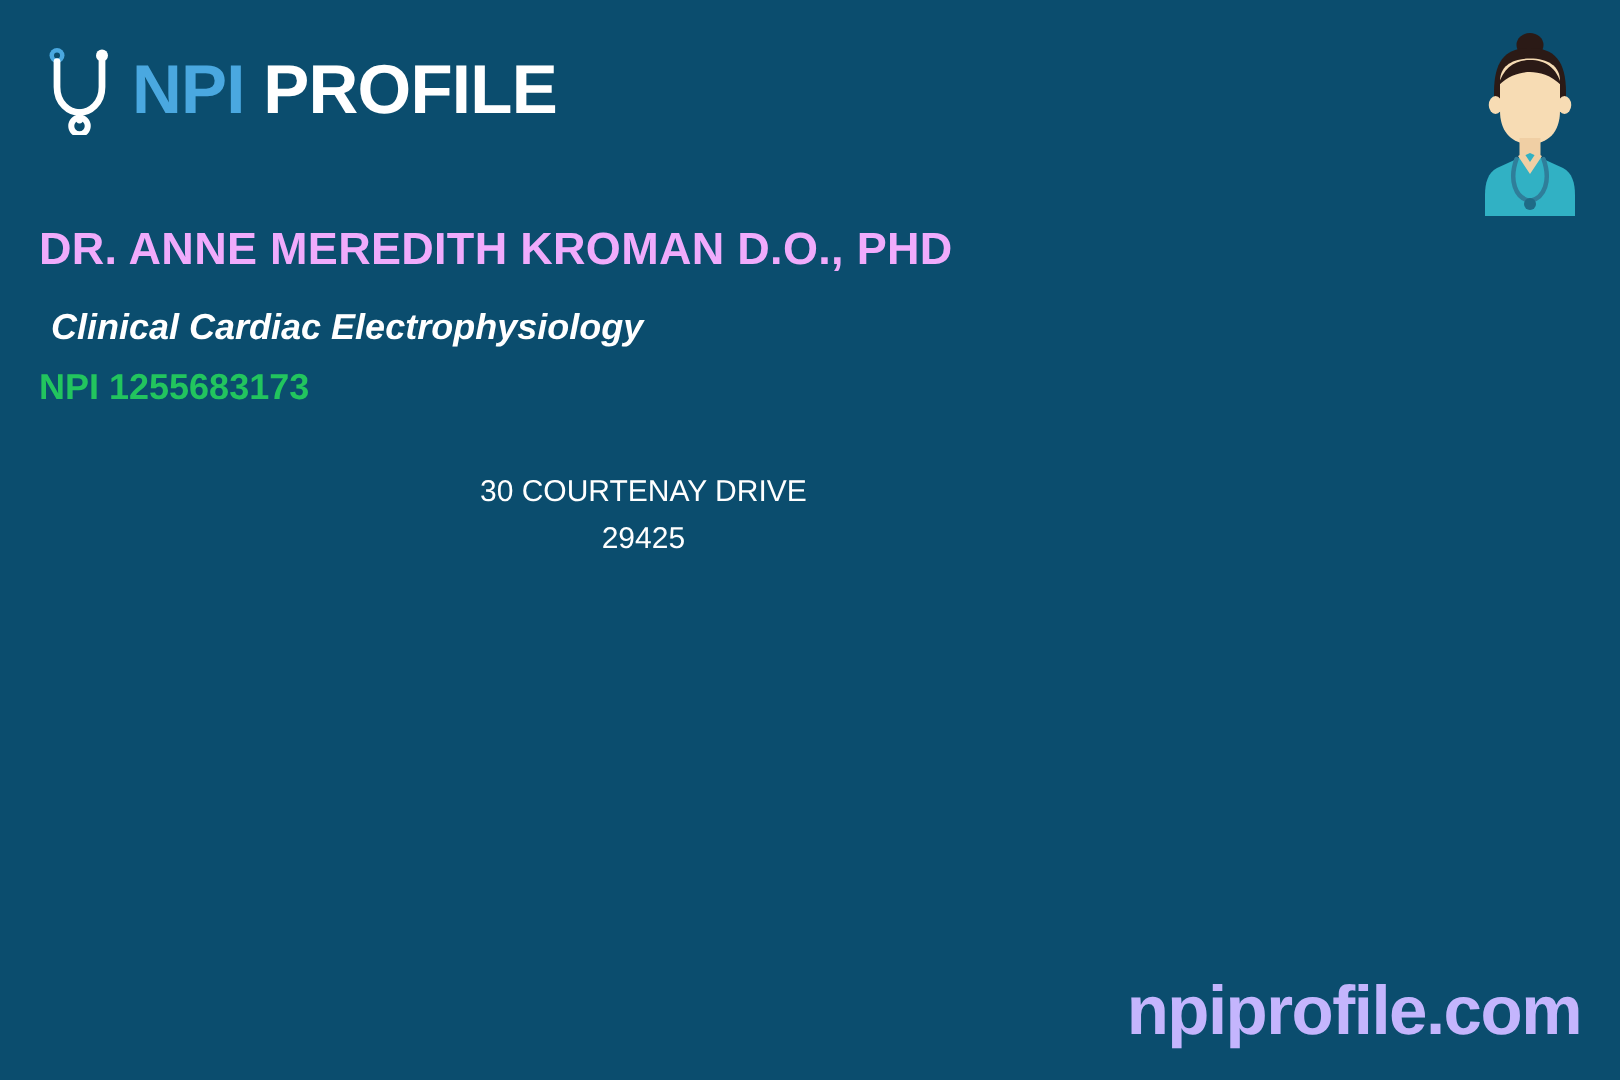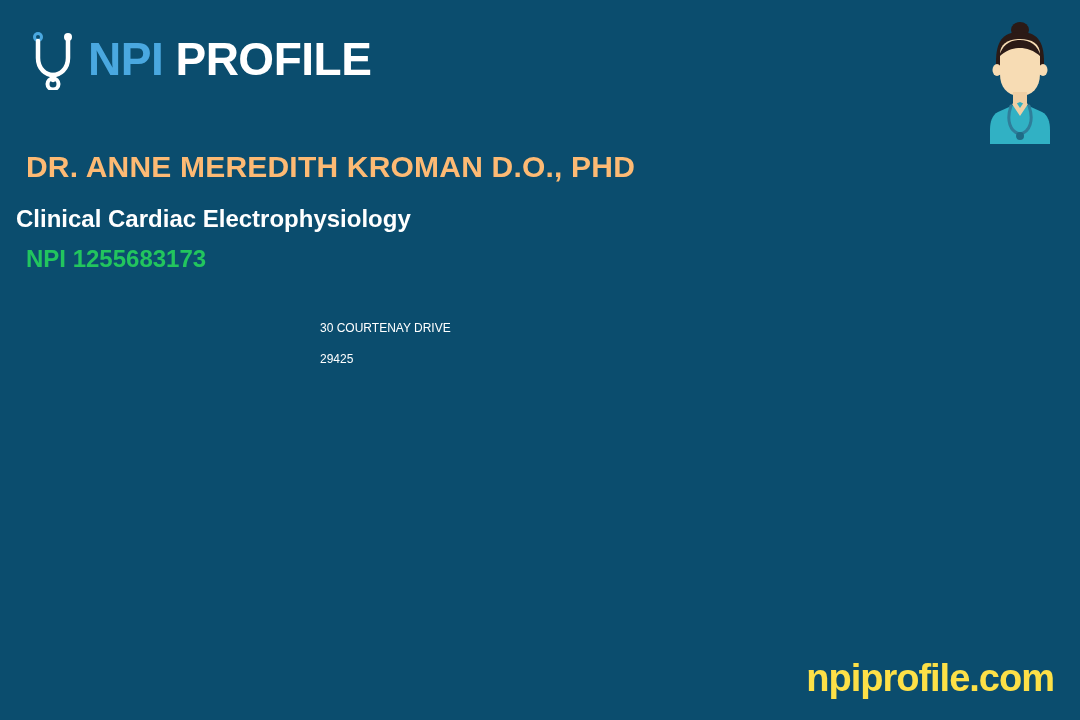--- a/index.html
+++ b/index.html
@@ -57,74 +57,76 @@
     top: 14px;
     width: 84px;
     height: 130px;
   }
 
   
   .doctor-name {
     position: absolute;
     left: 26px;
     top: 150px;
-    color: #fdba74;
+    color: #f0abfc;
     font-size: 30px;
     font-weight: bold;
     letter-spacing: 0.2px;
     white-space: nowrap;
   }
   .specialty {
     position: absolute;
-    left: 16px;
+    left: 34px;
     top: 205px;
     color: #ffffff;
     font-size: 24px;
     font-weight: bold;
     white-space: nowrap;
+    font-style: italic;
   }
   .npi-line {
     position: absolute;
     left: 26px;
     top: 245px;
     color: #22c55e;
     font-size: 24px;
     font-weight: bold;
     white-space: nowrap;
   }
 
   
   .address-block {
     position: absolute;
     left: 320px;
     top: 313px;
     color: #ffffff;
-    font-size: 12px;
+    font-size: 20px;
     line-height: 31px;
+    text-align: center;
   }
   .address-block div {
     white-space: nowrap;
   }
   .profile-url {
     position: absolute;
     left: 320px;
     top: 473px;
     color: #ffffff;
     font-size: 15px;
     font-weight: bold;
     white-space: nowrap;
   }
 
   
   .footer-domain {
     position: absolute;
     right: 26px;
     bottom: 20px;
-    color: #fde047;
-    font-size: 38px;
+    color: #c4b5fd;
+    font-size: 46px;
     font-weight: bold;
     letter-spacing: -1px;
     white-space: nowrap;
   }
 </style>
 </head>
 <body>
 
 <div class="page">
 

